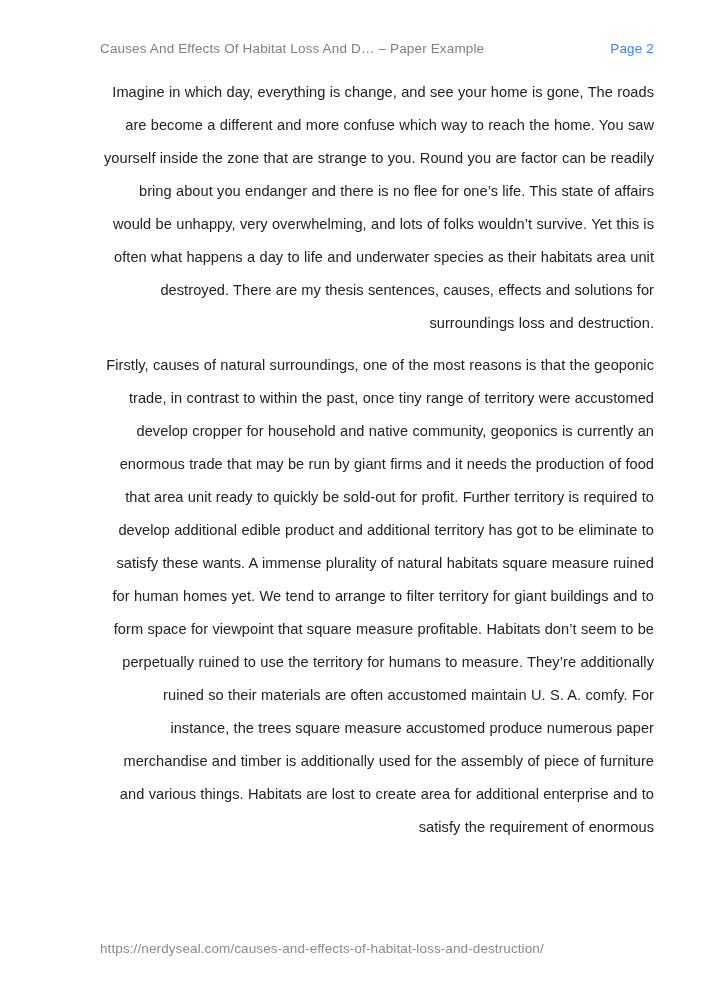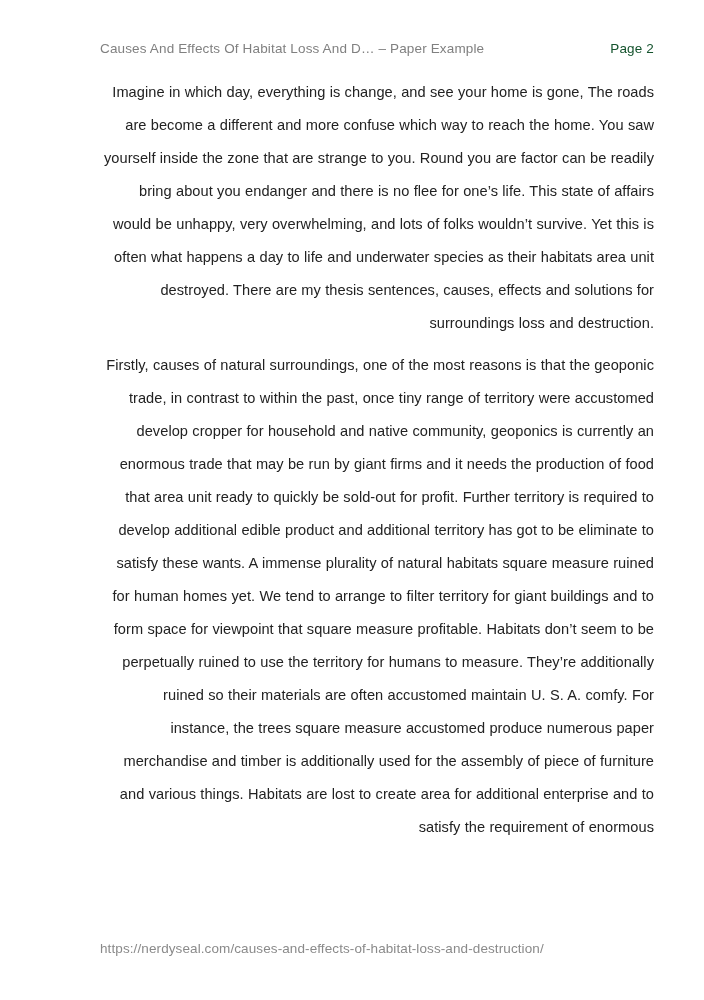--- a/index.html
+++ b/index.html
@@ -39,21 +39,21 @@
     font-size: 13.5px;
     line-height: 18px;
     color: #808080;
     letter-spacing: 0.15px;
     white-space: nowrap;
   }
   .header-title {
     color: #808080;
   }
   .header-page-number {
-    color: #14532d;
+    color: #3b82f6;
     padding-left: 20px;
   }
 
   
   .content {
     position: absolute;
     left: 100px;
     top: 76px;
     width: 554px;
   }

